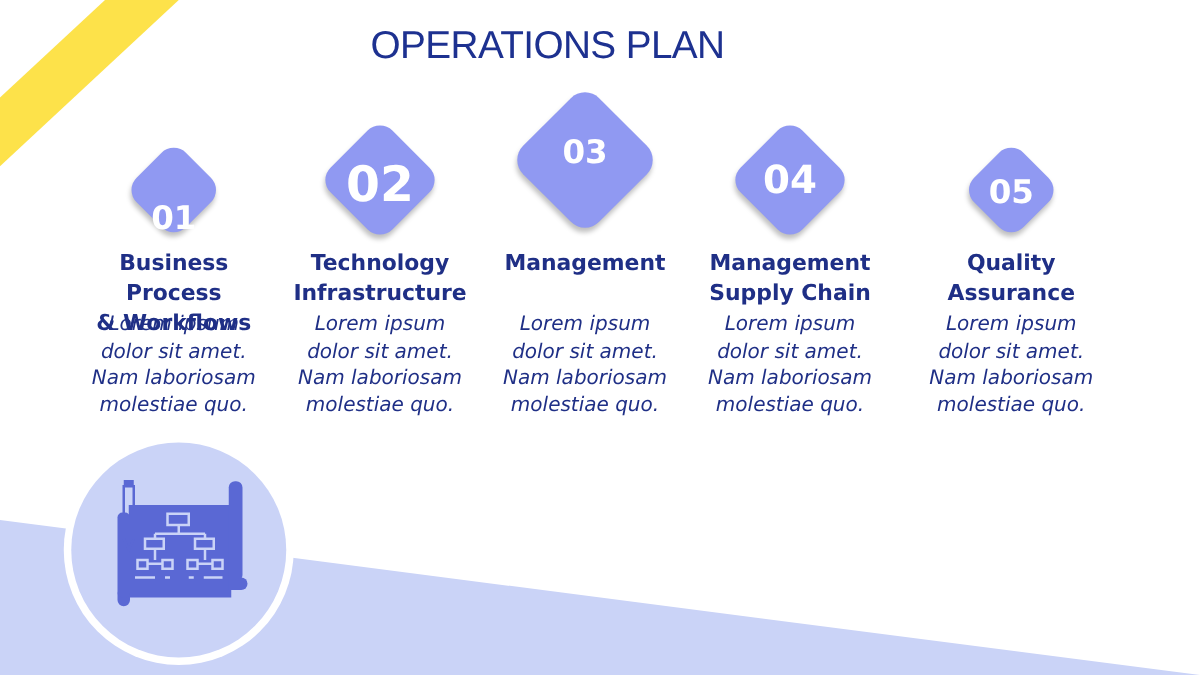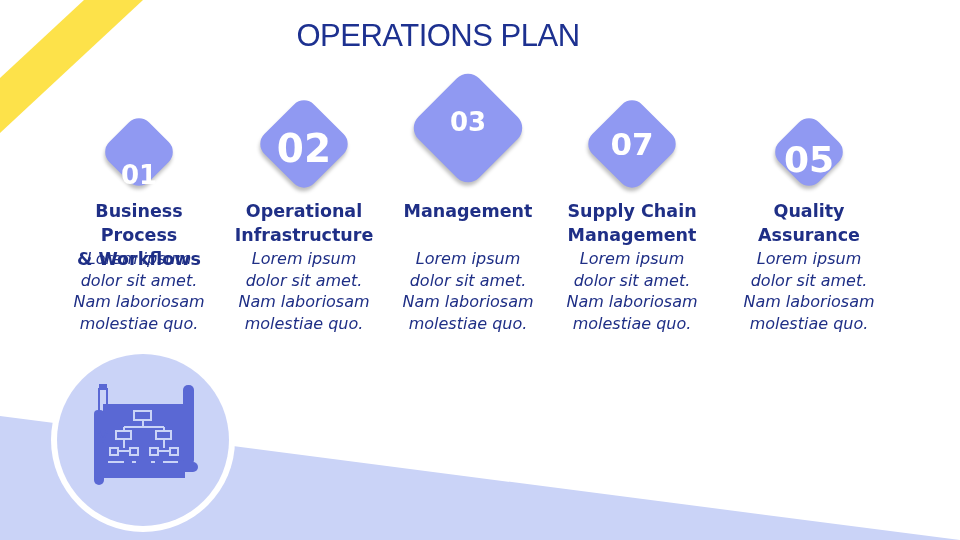--- a/index.html
+++ b/index.html
@@ -75,21 +75,21 @@
       <div>molestiae quo.</div>
   </div>
 </div>
 
 <div class="step" style="left:219px; top:108px;">
   <div class="diamond-wrap" style="width:100px;height:100px;top:-14px;">
     <div class="diamond" style="left:15px;top:15px;width:70px;height:70px;"></div>
     <div class="num" style="top:32px;font-size:39px;">02</div>
   </div>
   <div class="step-title" style="top:91px;">
-    <div>Operational</div>
+    <div>Technology</div>
     <div>Infrastructure</div>
   </div>
   <div class="step-body" style="top:140px;">
     <div>Lorem ipsum</div>
       <div>dolor sit amet.</div>
       <div>Nam laboriosam</div>
       <div>molestiae quo.</div>
   </div>
 </div>
 
@@ -105,38 +105,38 @@
     <div>Lorem ipsum</div>
       <div>dolor sit amet.</div>
       <div>Nam laboriosam</div>
       <div>molestiae quo.</div>
   </div>
 </div>
 
 <div class="step" style="left:547px; top:108px;">
   <div class="diamond-wrap" style="width:100px;height:100px;top:-14px;">
     <div class="diamond" style="left:15px;top:15px;width:70px;height:70px;"></div>
-    <div class="num" style="top:32px;font-size:31px;">07</div>
+    <div class="num" style="top:32px;font-size:31px;">04</div>
   </div>
   <div class="step-title" style="top:91px;">
+    <div>Management</div>
     <div>Supply Chain</div>
-    <div>Management</div>
   </div>
   <div class="step-body" style="top:140px;">
     <div>Lorem ipsum</div>
       <div>dolor sit amet.</div>
       <div>Nam laboriosam</div>
       <div>molestiae quo.</div>
   </div>
 </div>
 
 <div class="step" style="left:724px; top:108px;">
   <div class="diamond-wrap" style="width:80px;height:80px;top:4px;">
     <div class="diamond" style="left:12px;top:12px;width:56px;height:56px;"></div>
-    <div class="num" style="top:27px;font-size:36px;">05</div>
+    <div class="num" style="top:27px;font-size:26px;">05</div>
   </div>
   <div class="step-title" style="top:91px;">
     <div>Quality Assurance</div>
   </div>
   <div class="step-body" style="top:140px;">
     <div>Lorem ipsum</div>
       <div>dolor sit amet.</div>
       <div>Nam laboriosam</div>
       <div>molestiae quo.</div>
   </div>

